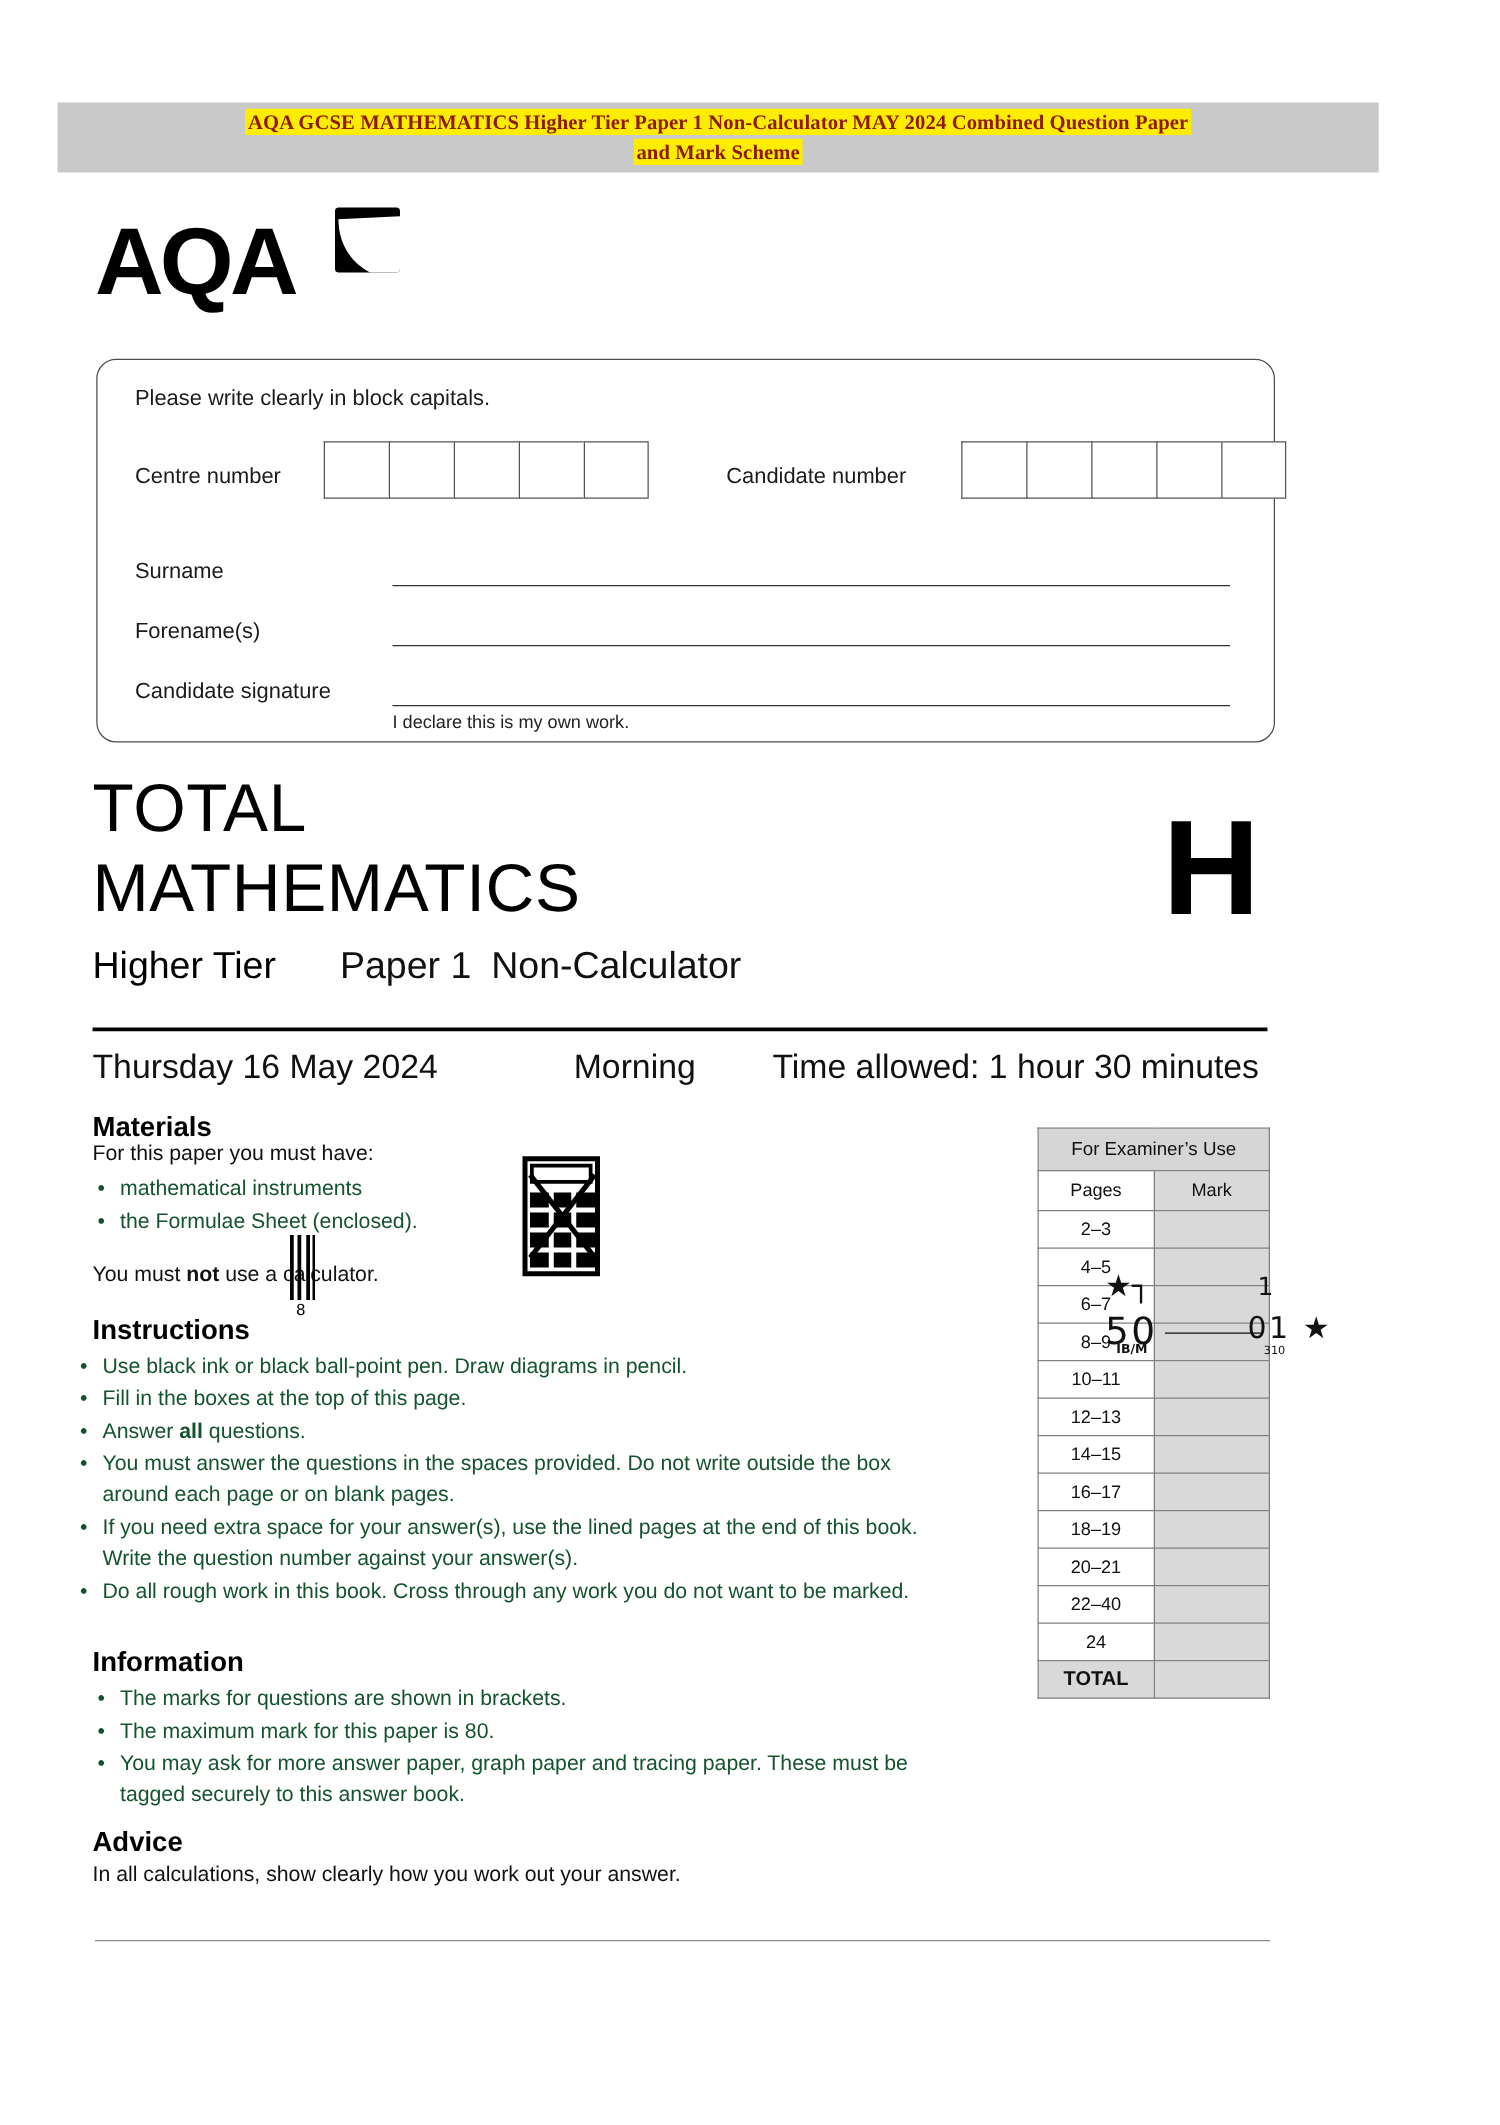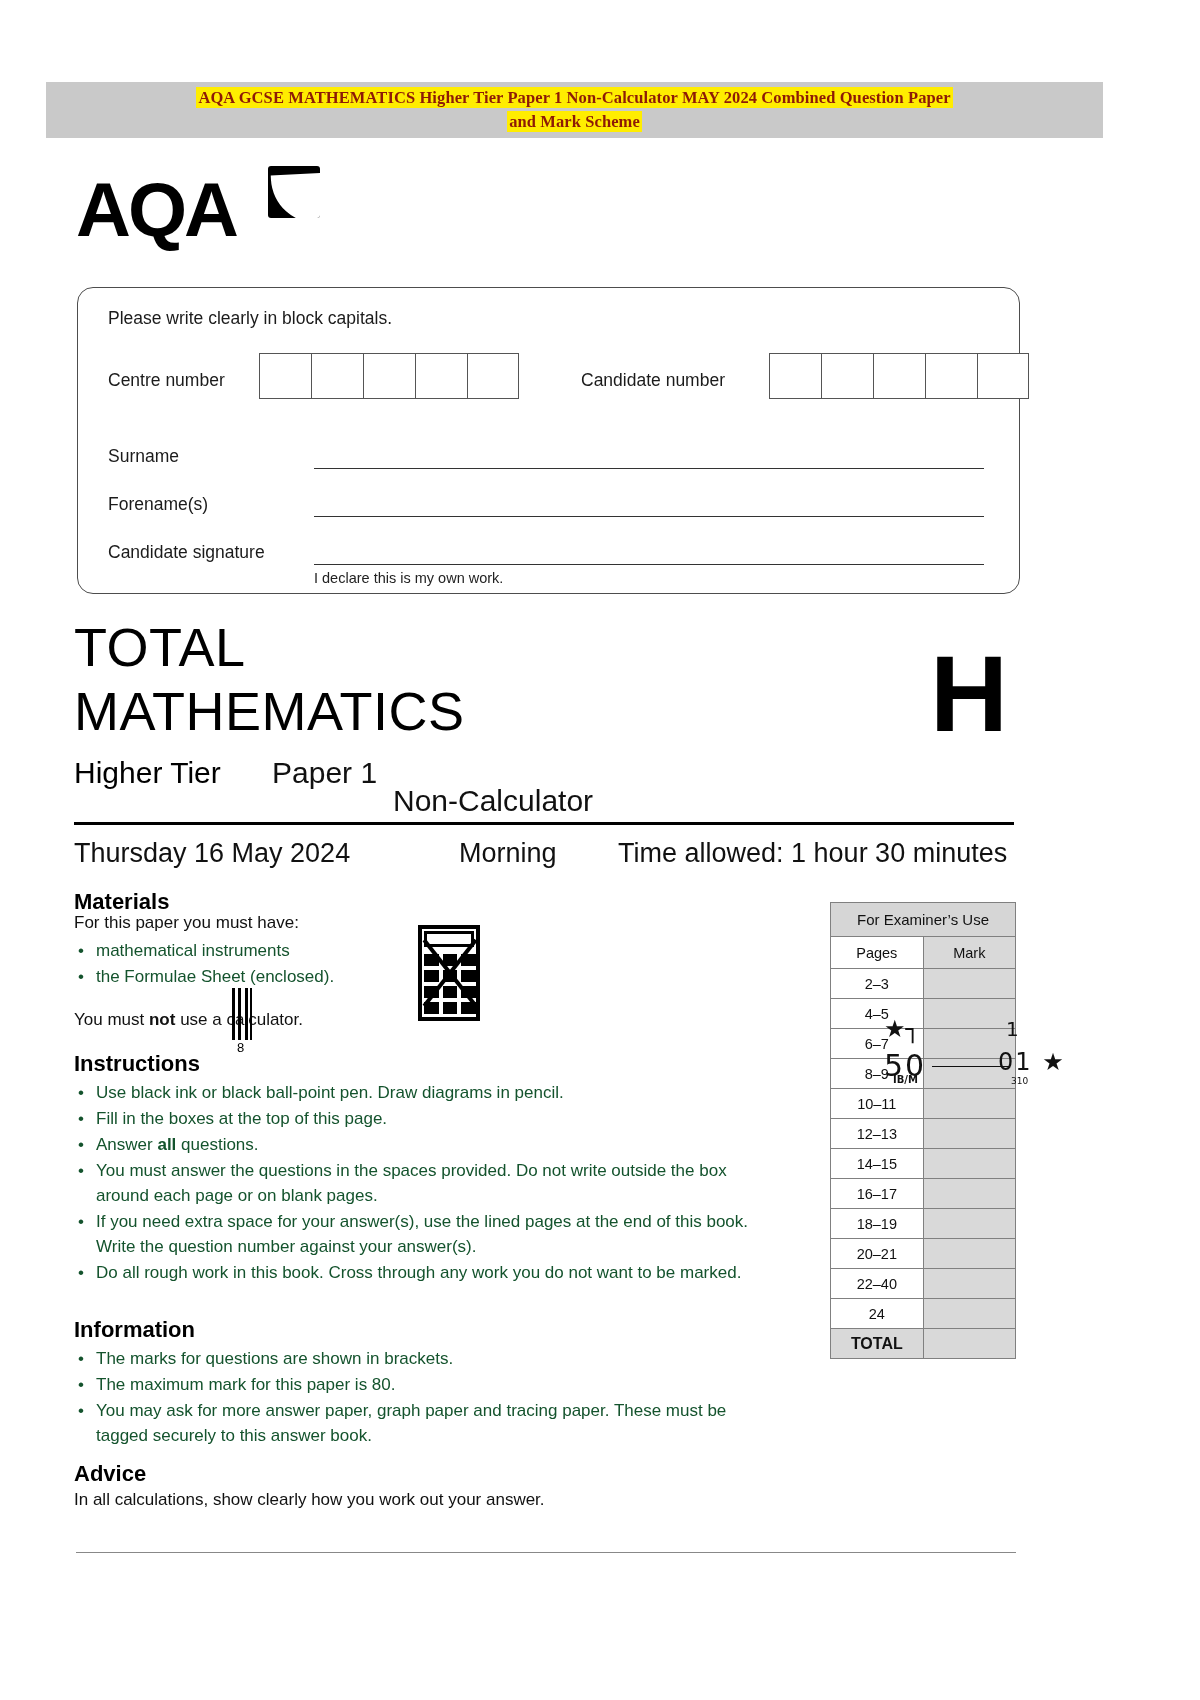--- a/index.html
+++ b/index.html
@@ -80,21 +80,21 @@
   }
   .t-maths{
     position:absolute; left:74px; top:680px;
     font-size:54px; font-weight:400; letter-spacing:.5px; color:#000;
   }
   .t-tier{
     position:absolute; left:74px; top:756px;
     font-size:30px; color:#000;
   }
   .t-paper{ position:absolute; left:272px; top:756px; font-size:30px; }
-  .t-calc { position:absolute; left:393px; top:756px; font-size:30px;margin-top:28px; }
+  .t-calc { position:absolute; left:393px; top:756px; font-size:30px; }
   .t-h{
     position:absolute; left:930px; top:640px;
     font-size:108px; font-weight:bold; line-height:108px; color:#000;
   }
 
   .rule{
     position:absolute; left:74px; top:822px; width:940px;
     border-top:3px solid #000;
   }
 
@@ -282,21 +282,21 @@
 
 <div class="barcode">
   <i style="left:0px;"></i>
     <i style="left:6px;"></i>
     <i style="left:13px;"></i>
     <i style="left:18px;width:2px;"></i>
   <span class="n">8</span>
 </div>
 
 <div class="h-sec" style="left:74px; top:1051px;">Instructions</div>
-<div style="position:absolute; left:74px; top:1080px; width:710px;">
+<div style="position:absolute; left:60px; top:1080px; width:710px;">
   <ul class="blist">
     <li>Use black ink or black ball-point pen.  Draw diagrams in pencil.</li>
     <li>Fill in the boxes at the top of this page.</li>
     <li>Answer <b>all</b> questions.</li>
     <li>You must answer the questions in the spaces provided. Do not write outside the box around each page or on blank pages.</li>
     <li>If you need extra space for your answer(s), use the lined pages at the end of this book.  Write the question number against your answer(s).</li>
     <li>Do all rough work in this book. Cross through any work you do not want to be marked.</li>
   </ul>
 </div>
 

